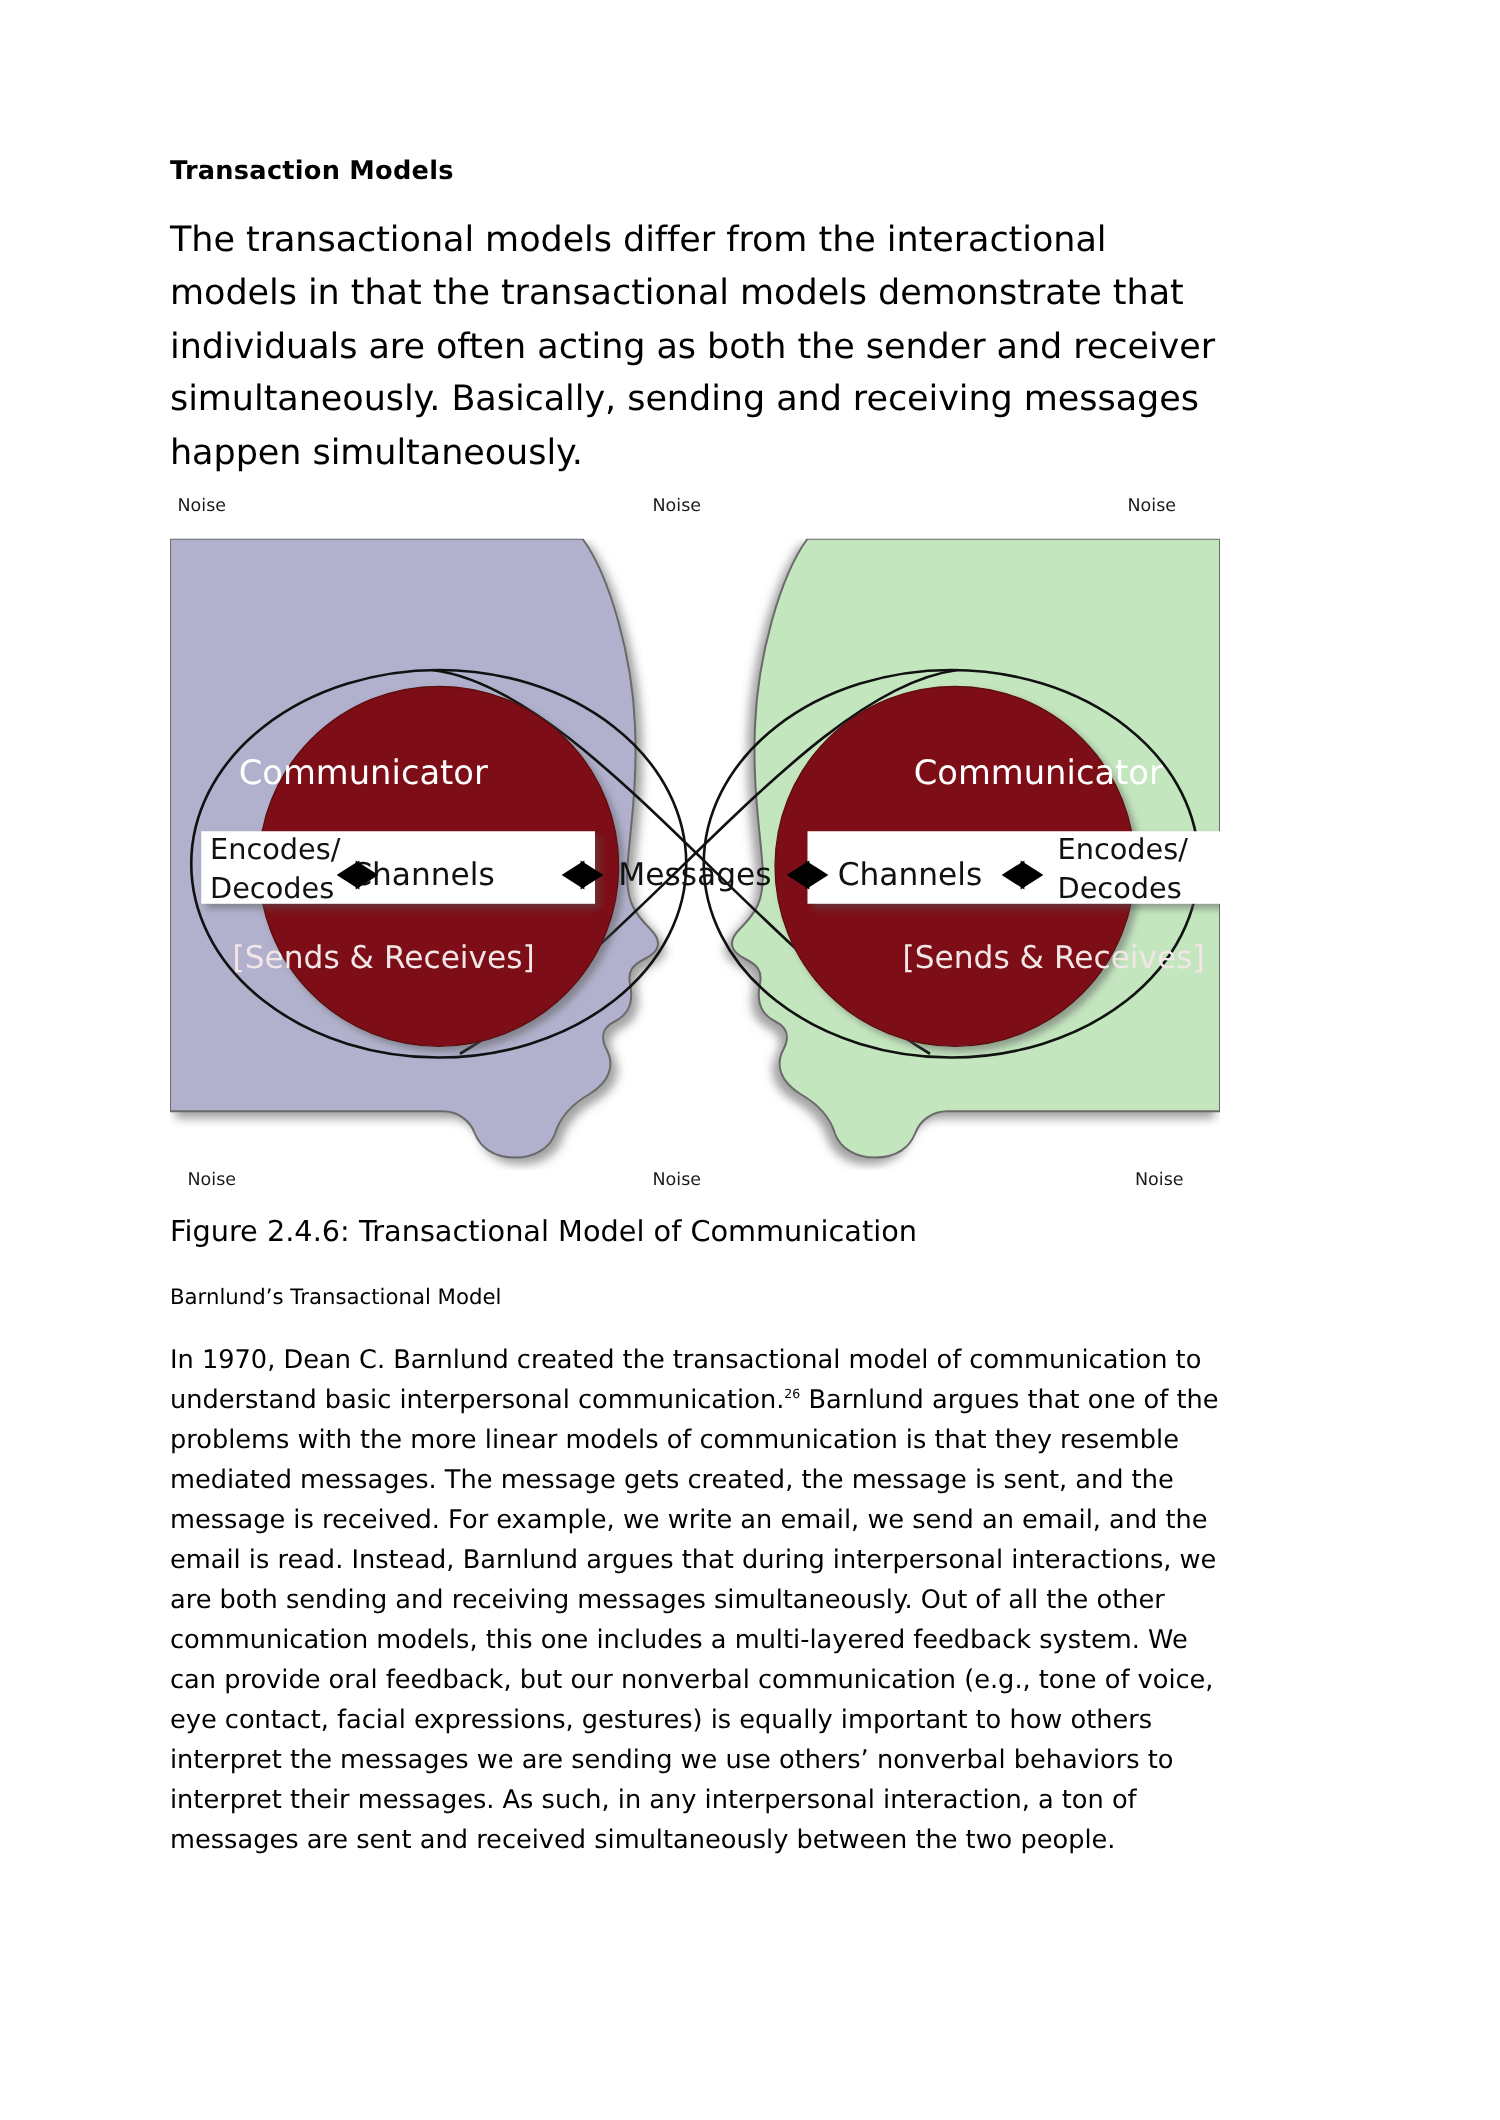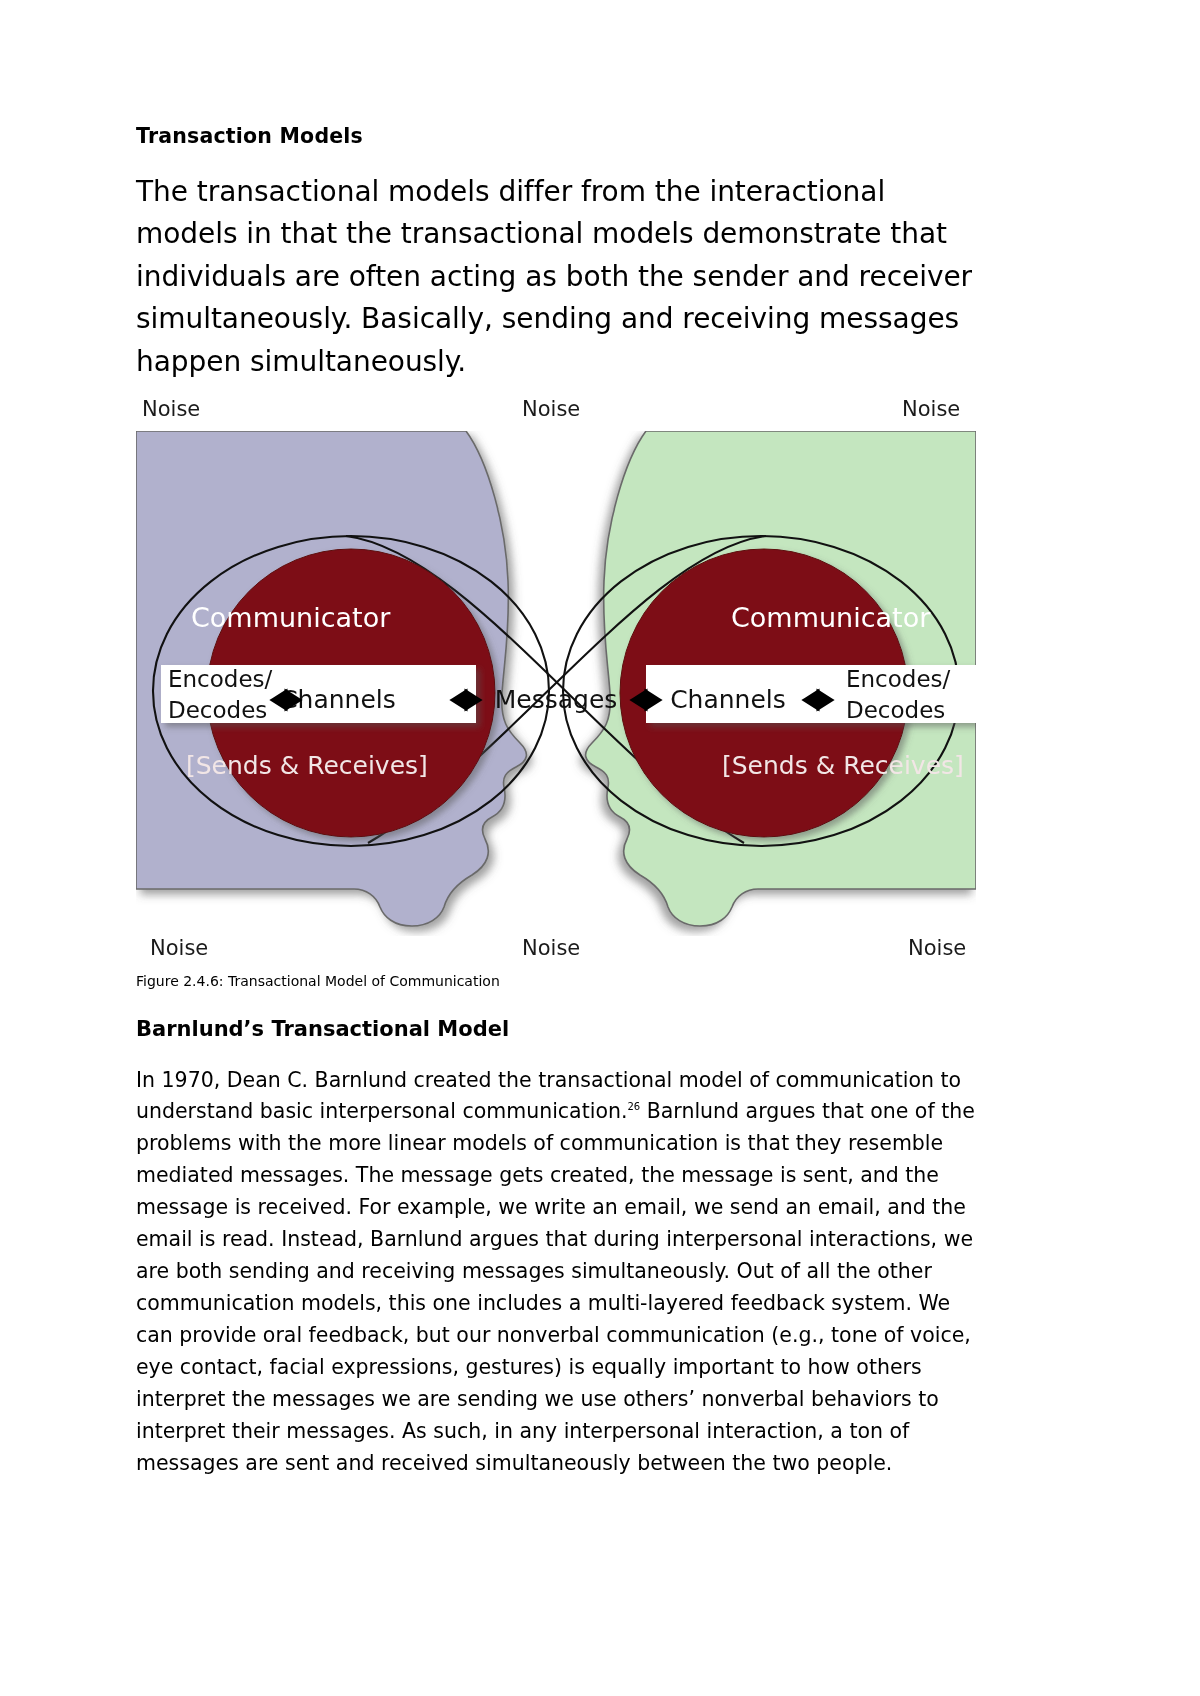--- a/index.html
+++ b/index.html
@@ -51,21 +51,21 @@
 
   
   .figure-block {
     position: relative;
     margin-top: 14px;
     width: 840px;
   }
   .noise-row {
     position: relative;
     height: 34px;
-    font-size: 21px;
+    font-size: 14px;
     color: #1a1a1a;
   }
   .noise-row span {
     position: absolute;
     top: 0;
   }
   .noise-top-left   { left: 6px; }
   .noise-top-mid    { left: 386px; }
   .noise-top-right  { left: 766px; }
   .noise-bot-left   { left: 14px; }
@@ -74,28 +74,28 @@
 
   .diagram {
     position: relative;
     width: 840px;
     height: 505px;
     text-decoration: underline;
   }
   .diagram svg { display:block; }
 
   .figure-caption {
-    font-size: 14px;
+    font-size: 23px;
     margin: 2px 0 0 0;
     line-height: 1.3;
   }
 
   h2.sub-heading {
-    font-size: 21px;
-    font-weight: bold;
+    font-size: 17px;
+    font-weight: normal;
     margin: 26px 0 24px 0;
   }
   p.para-2 {
     font-size: 20.5px;
     line-height: 1.56;
     margin: 0;
     width: 842px;
   }
 </style>
 </head>

